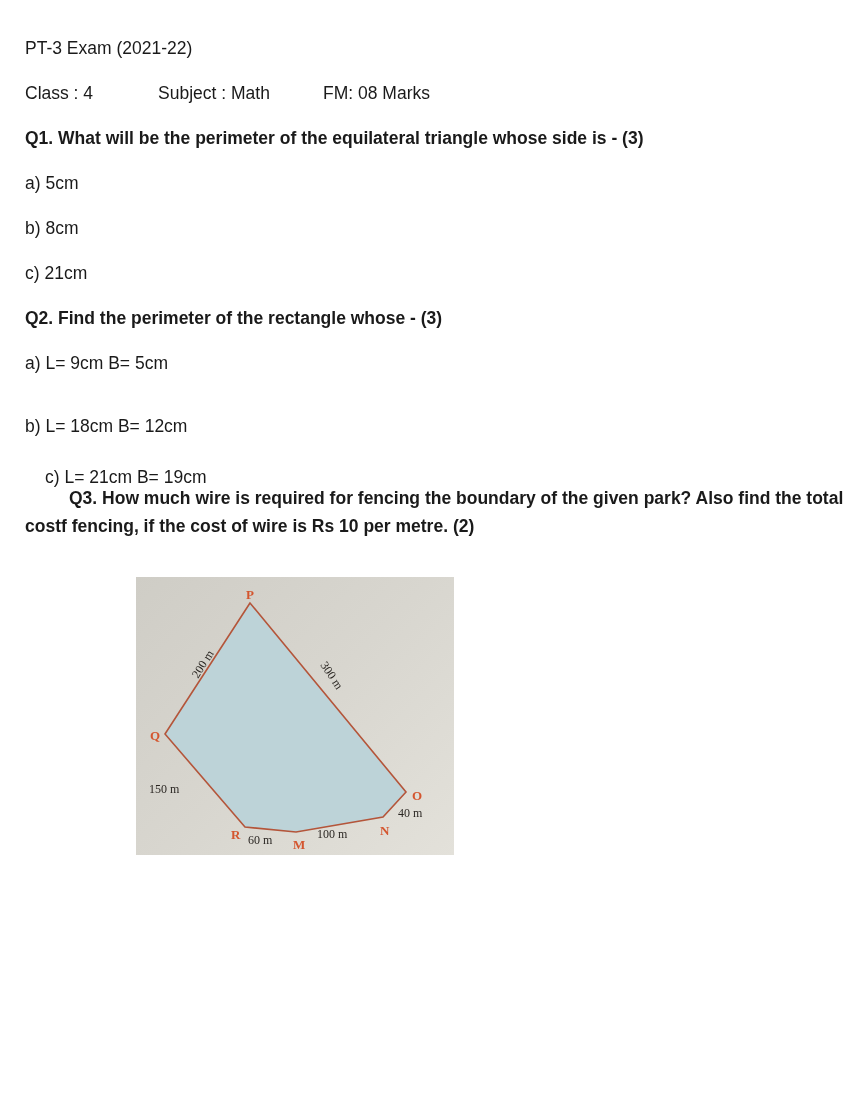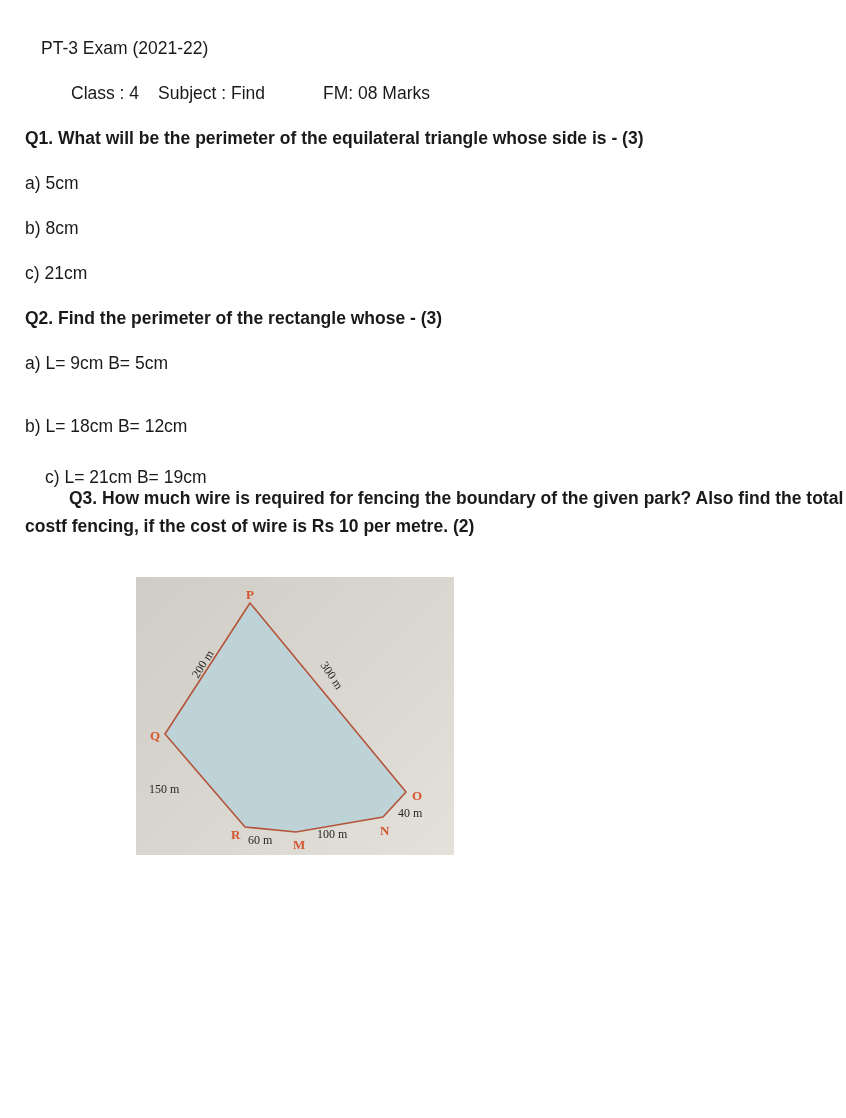--- a/index.html
+++ b/index.html
@@ -8,25 +8,25 @@
   .line { position: absolute; left: 25px; font-size: 17.5px; white-space: nowrap; line-height: 22px; }
   .q { font-weight: 700; }
   .meta span { position: absolute; top: 0; white-space: nowrap; }
   .figure { position: absolute; left: 136px; top: 577px; width: 318px; height: 278px;
             background: linear-gradient(135deg, #cfcdc6 0%, #d8d6cf 50%, #e3e1da 100%); overflow: hidden; }
   .figure svg { position: absolute; left: 0; top: 0; }
 </style>
 </head>
 <body>
 
-<div class="line" style="top:37px;margin-left:16px;">PT-3 Exam (2021-22)</div>
+<div class="line" style="top:37px;">PT-3 Exam (2021-22)</div>
 
 <div class="line meta" style="top:82px; width:820px; height:22px;">
-  <span style="left:0;margin-left:46px;">Class : 4</span>
-  <span style="left:133px;">Subject : Find</span>
+  <span style="left:0;">Class : 4</span>
+  <span style="left:133px;">Subject : Math</span>
   <span style="left:298px;">FM: 08 Marks</span>
 </div>
 
 <div class="line q" style="top:127px;">Q1. What will be the perimeter of the equilateral triangle whose side is - (3)</div>
 <div class="line" style="top:172px;">a) 5cm</div>
 <div class="line" style="top:217px;text-align:right;">b) 8cm</div>
 <div class="line" style="top:262px;">c) 21cm</div>
 
 <div class="line q" style="top:307px;">Q2. Find the perimeter of the rectangle whose - (3)</div>
 <div class="line" style="top:352px;">a) L= 9cm B= 5cm</div>

